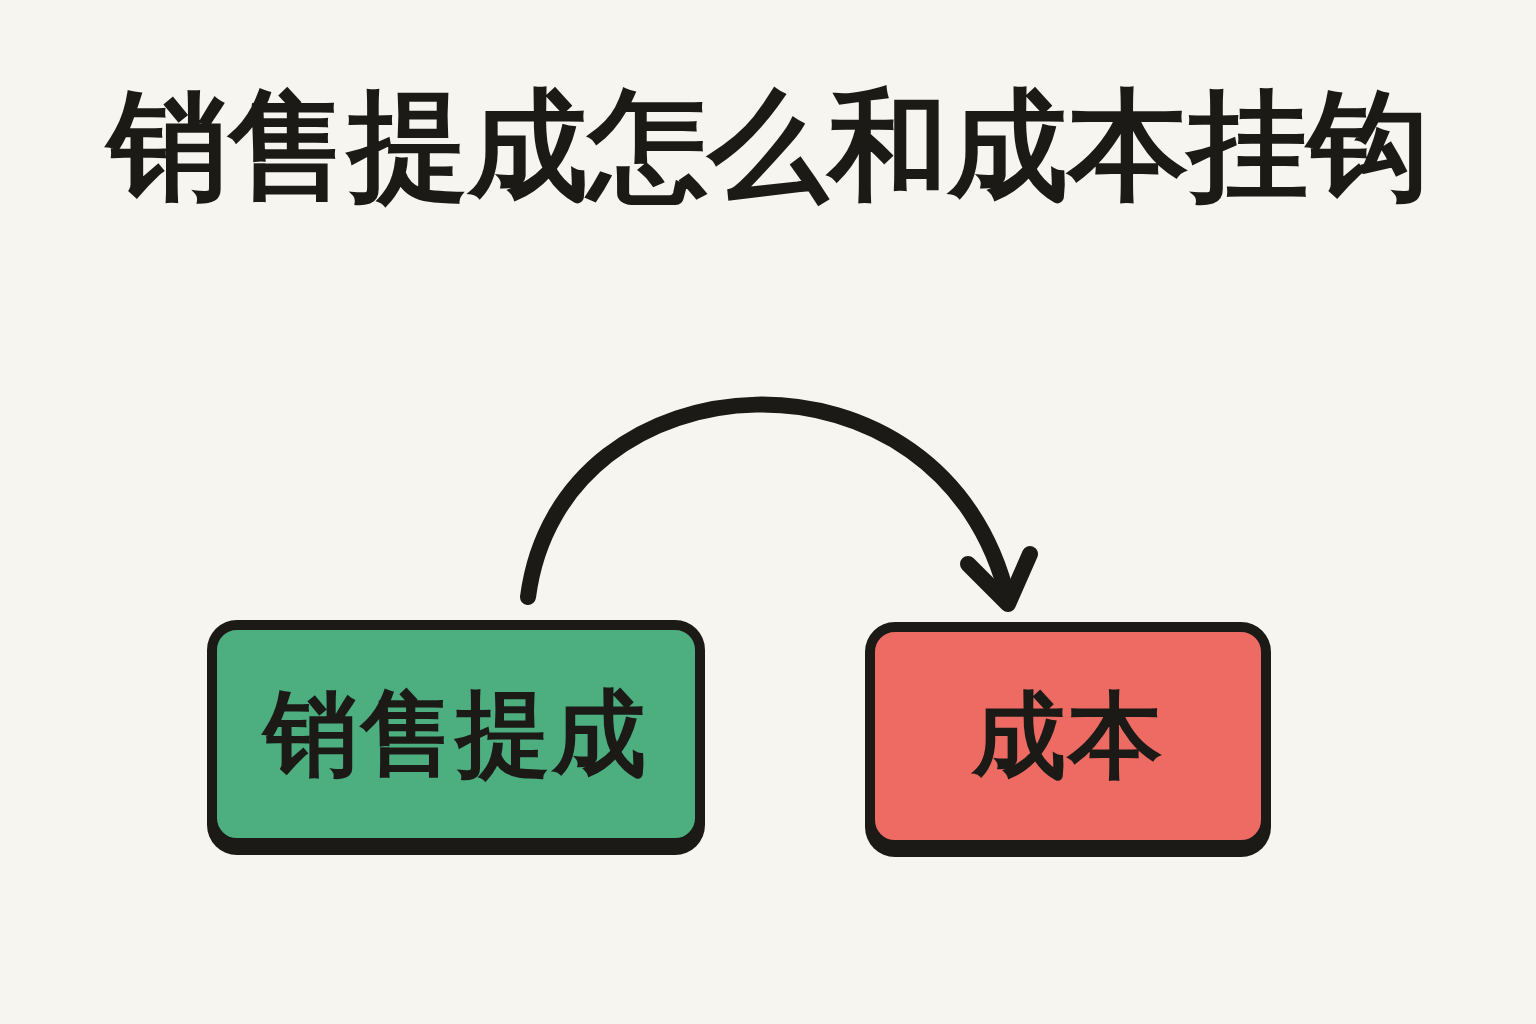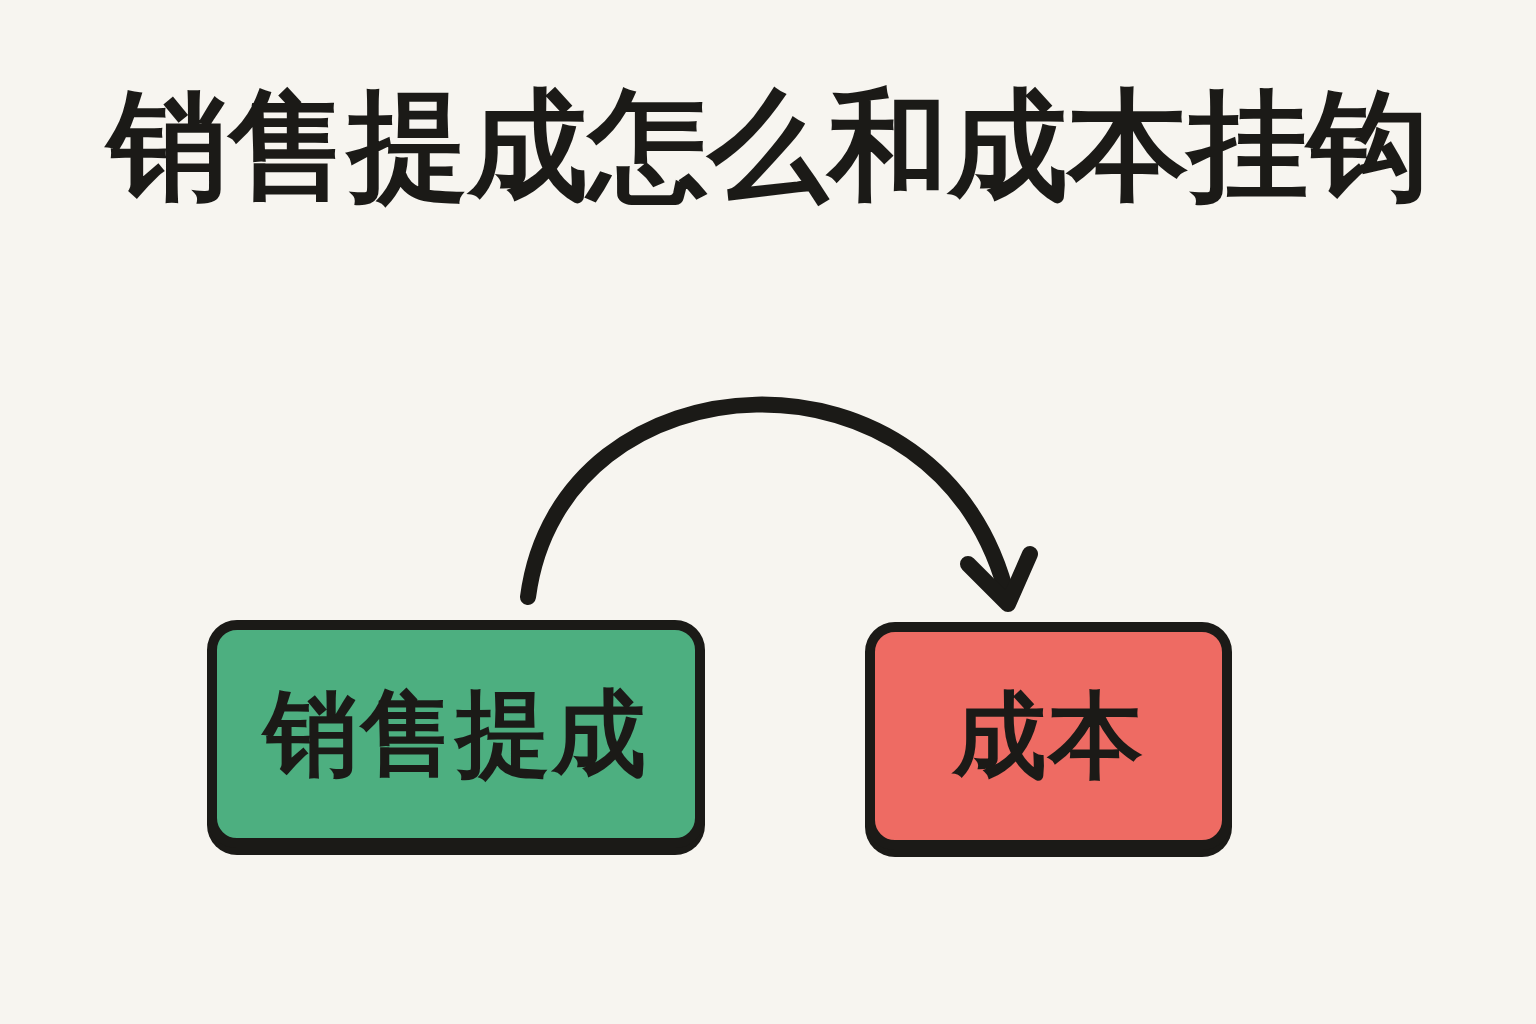--- a/index.html
+++ b/index.html
@@ -64,21 +64,21 @@
     color:var(--ink);
     letter-spacing:2px;
   }
   .node-green{
     left:207px;top:620px;
     width:498px;height:228px;
     background:var(--node-green);
   }
   .node-red{
     left:865px;top:622px;
-    width:367px;height:228px;
+    width:406px;height:228px;
     background:var(--node-red);
   }
 </style>
 </head>
 <body>
 
 <div class="canvas">
 
   <h1 class="title">销售提成怎么和成本挂钩</h1>
 

